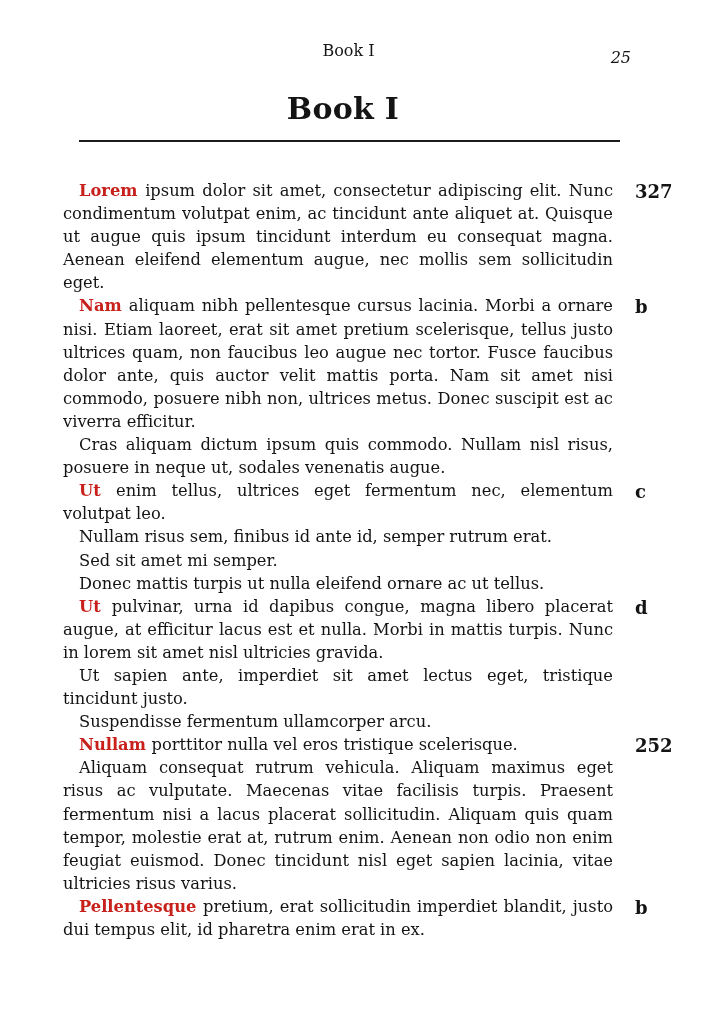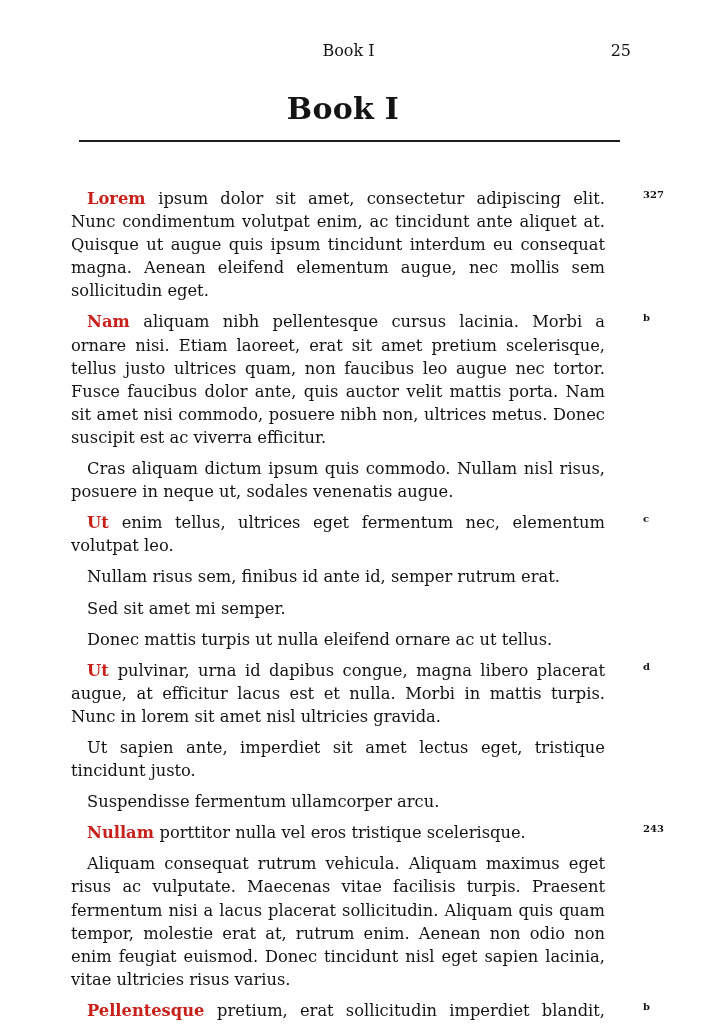--- a/index.html
+++ b/index.html
@@ -19,21 +19,21 @@
     font-size: 16px;
   }
   .running-title {
     position: absolute;
     left: 0; top: 0;
     width: 100%;
     text-align: center;
   }
   .page-number {
     position: absolute;
-    right: 66px; top: 0;
+    right: 66px; top: 7px; font-style: italic;
   }
   .chapter-title {
     position: absolute;
     top: 91px; left: 63px;
     width: 560px;
     text-align: center;
     font-size: 30px;
     font-weight: bold;
     letter-spacing: 0.3px;
   }
@@ -47,33 +47,33 @@
     position: absolute;
     top: 179px; left: 63px;
     width: 550px;
     font-size: 16.3px;
     line-height: 23.1px;
     text-align: justify;
     text-justify: inter-word;
     hyphens: none;
   }
   .body-text p {
-    margin: 8px;
+    margin: 0;
     text-indent: 16px;
     position: relative;
   }
   .lead-word {
     font-weight: bold;
     color: var(--lead-red, #c8201a);
   }
   .margin-note {
     position: absolute;
     left: 572px; top: 2px;
     font-weight: bold;
-    font-size: 10px;
+    font-size: 18px;
     line-height: 1.2;
     text-indent: 0;
     white-space: nowrap;
     color: #141414;
   }
 </style>
 </head>
 <body>
 
 <div class="page">
@@ -101,21 +101,21 @@
     <p><span>Sed sit amet mi semper.</span></p>
 
     <p><span>Donec mattis turpis ut nulla eleifend ornare ac ut tellus.</span></p>
 
     <p><span class="lead-word">Ut </span><span>pulvinar, urna id dapibus congue, magna libero placerat augue, at efficitur lacus est et nulla. Morbi in mattis turpis. Nunc in lorem sit amet nisl ultricies gravida.</span><span class="margin-note">d</span></p>
 
     <p><span>Ut sapien ante, imperdiet sit amet lectus eget, tristique tincidunt justo.</span></p>
 
     <p><span>Suspendisse fermentum ullamcorper arcu.</span></p>
 
-    <p><span class="lead-word">Nullam </span><span>porttitor nulla vel eros tristique scelerisque.</span><span class="margin-note">243</span></p>
+    <p><span class="lead-word">Nullam </span><span>porttitor nulla vel eros tristique scelerisque.</span><span class="margin-note">252</span></p>
 
     <p><span>Aliquam consequat rutrum vehicula. Aliquam maximus eget risus ac vulputate. Maecenas vitae facilisis turpis. Praesent fermentum nisi a lacus placerat sollicitudin. Aliquam quis quam tempor, molestie erat at, rutrum enim. Aenean non odio non enim feugiat euismod. Donec tincidunt nisl eget sapien lacinia, vitae ultricies risus varius.</span></p>
 
     <p><span class="lead-word">Pellentesque </span><span>pretium, erat sollicitudin imperdiet blandit, justo dui tempus elit, id pharetra enim erat in ex.</span><span class="margin-note">b</span></p>
 
   </div>
 
 </div>
 
 </body></html>

